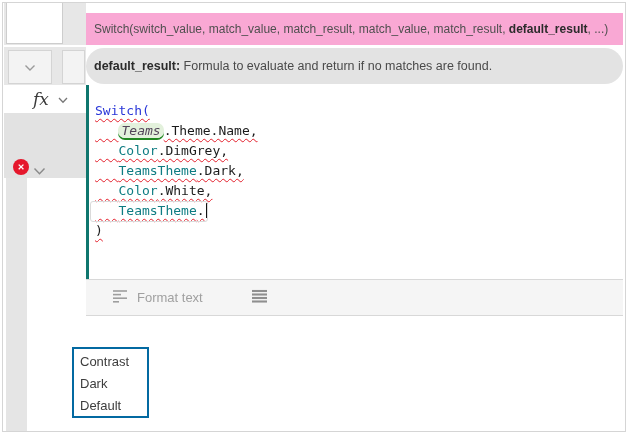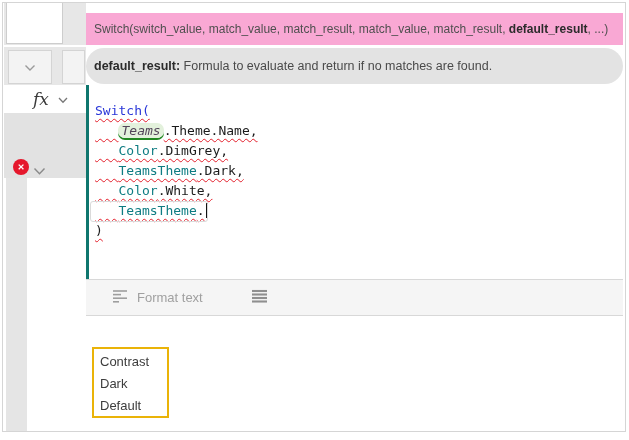--- a/index.html
+++ b/index.html
@@ -59,22 +59,22 @@
     vertical-align:-3px; margin-left:1px; }
 
   .fmtbar { left:86px; top:279px; width:537px; height:37px; background:#F5F5F5;
     border-top:1px solid #D8D8D8; border-bottom:1px solid #D8D8D8;
     display:flex; align-items:center; }
   .fbtn { display:flex; align-items:center; gap:8px; color:#A0A0A0;
     font-size:13px; cursor:default; }
   .fbtn1 { margin-left:26px;text-align:right; }
   .fbtn2 { margin-left:48px; }
 
-  .acbox { left:92px; top:347px; width:77px; height:71px; background:#fff;
-    border:2px solid #eab308; padding-top:2px; z-index:5; }
+  .acbox { left:72px; top:347px; width:77px; height:71px; background:#fff;
+    border:2px solid #0369a1; padding-top:2px; z-index:5; }
   .acitem { height:22px; line-height:22px; padding-left:6px; font-size:13px;
     color:#3D3D3D; cursor:pointer; white-space:nowrap; }
 </style>
 </head>
 <body>
 
 <div class="shot">
   <div class="abs frame"></div>
 
   <div class="abs blockA"></div>

